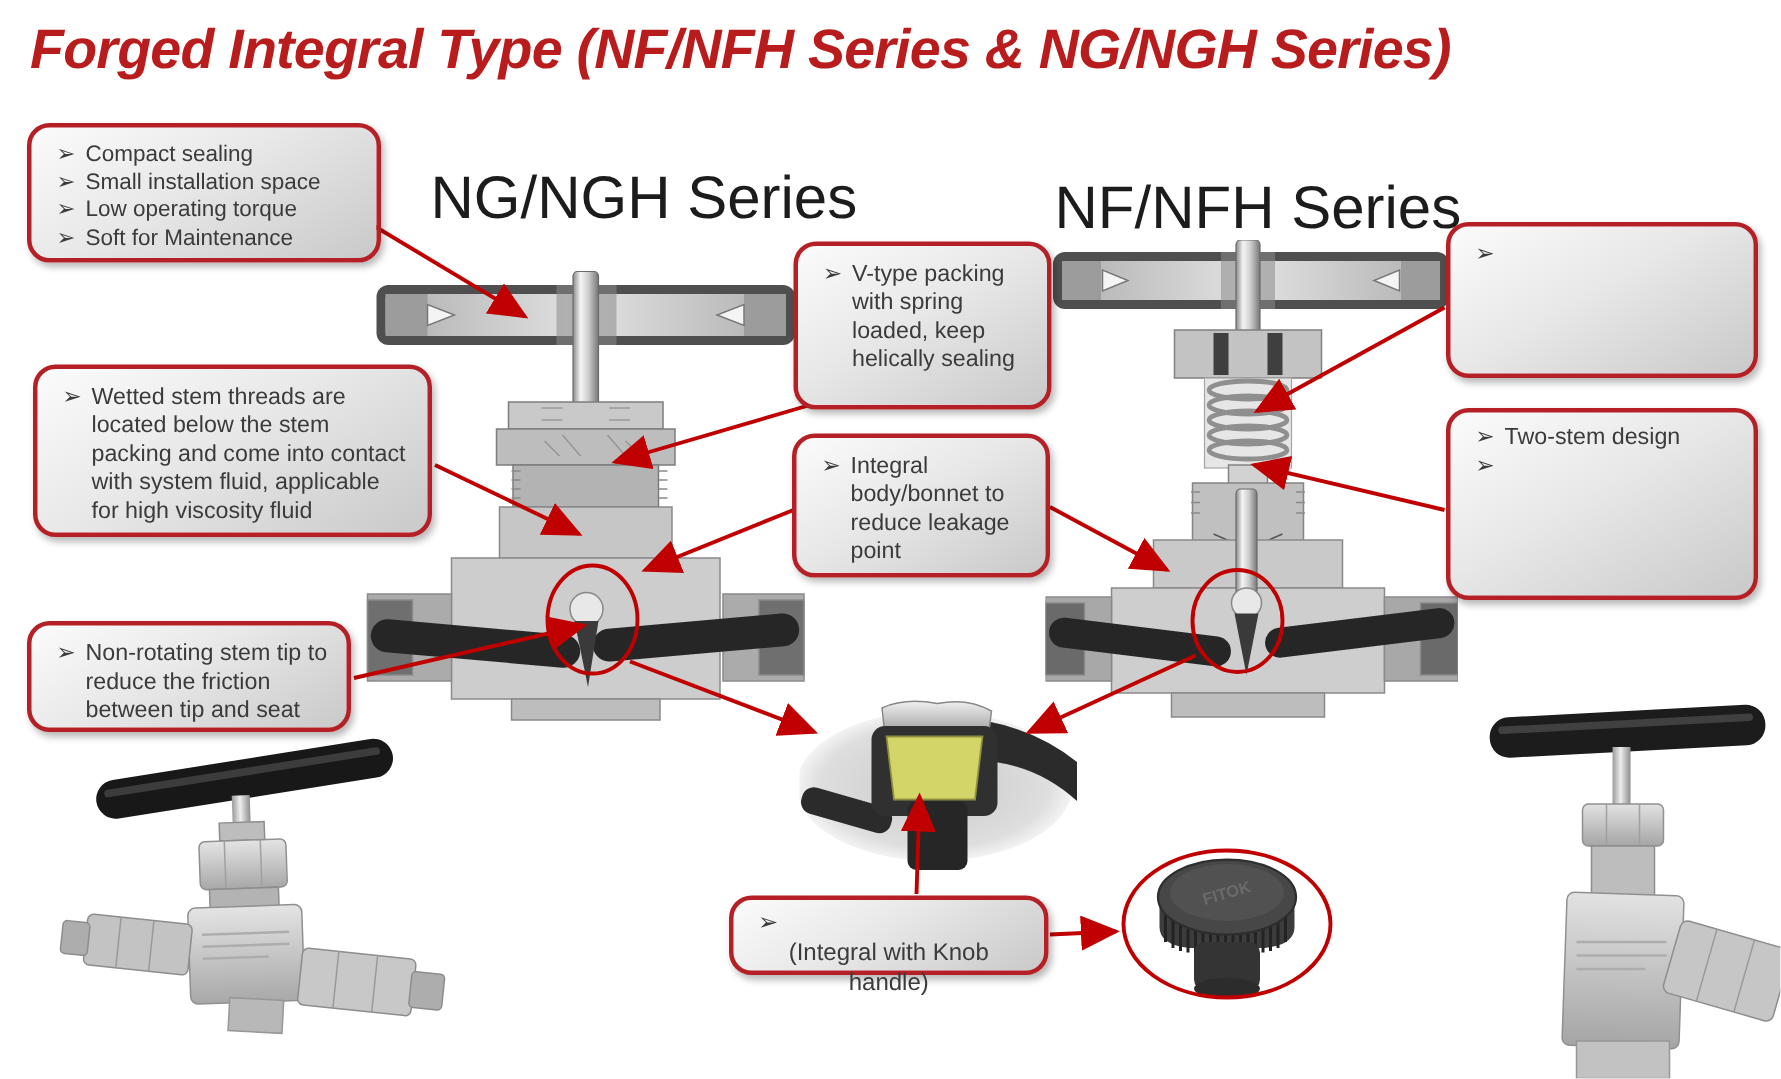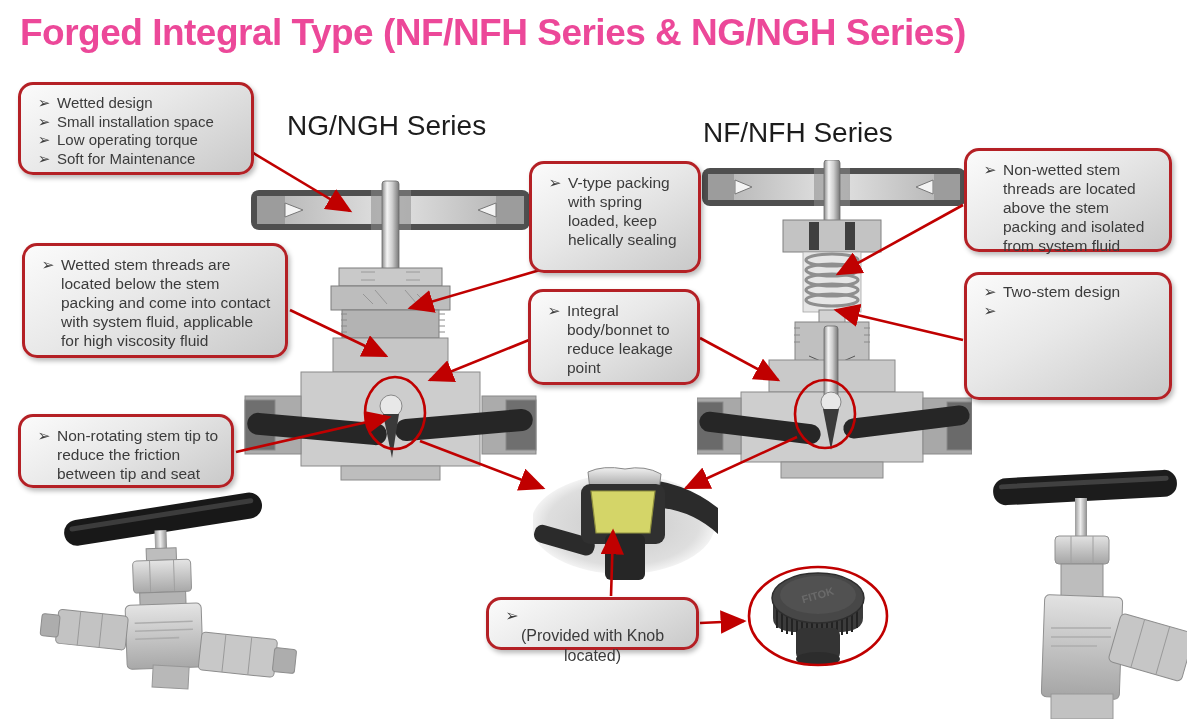--- a/index.html
+++ b/index.html
@@ -1,20 +1,20 @@
 <!DOCTYPE html>
 <html><head>
 <meta charset="utf-8">
 <style>
   html,body{margin:0;padding:0;}
   body{width:1187px;height:719px;position:relative;background:#ffffff;
        font-family:"Liberation Sans", sans-serif;overflow:hidden;}
   .title{position:absolute;left:20px;top:12px;font-size:37px;font-weight:700;
-         color:#ec4899;letter-spacing:-0.5px;white-space:nowrap;}
-  .series{position:absolute;font-size:28px;color:#1c1c1c;white-space:nowrap;}
+         color:#b91c1c;letter-spacing:-0.5px;white-space:nowrap;font-style:italic;}
+  .series{position:absolute;font-size:40px;color:#1c1c1c;white-space:nowrap;}
   #series-ng{left:287px;top:110px;}
   #series-nf{left:703px;top:117px;}
   .callout{position:absolute;box-sizing:border-box;
            background:linear-gradient(150deg,#fbfbfb 0%,#e8e8e8 45%,#c9c9c9 100%);
            border:3px solid #b42025;border-radius:15px;
            box-shadow:2px 3px 5px rgba(0,0,0,.28);
            color:#3b3b3b;font-size:15.5px;line-height:19px;padding:9px 10px;z-index:10;}
   .callout ul{margin:0;padding:0;list-style:none;}
   .callout li{display:flex;}
   .blt{flex:0 0 26px;text-align:center;color:#3b3b3b;}
@@ -288,21 +288,21 @@
     <ellipse cx="395" cy="413" rx="30" ry="36"></ellipse>
     <ellipse cx="825" cy="414" rx="30" ry="34"></ellipse>
     <ellipse cx="818" cy="616" rx="69" ry="49"></ellipse>
   </g>
 </svg>
 
 <div class="callout" id="co-features">
   <ul>
     <li>
         <span class="blt">➢</span>
-        <span class="txt">Wetted design</span>
+        <span class="txt">Compact sealing</span>
       </li>
     <li>
         <span class="blt">➢</span>
         <span class="txt">Small installation space</span>
       </li>
     <li>
         <span class="blt">➢</span>
         <span class="txt">Low operating torque</span>
       </li>
     <li>
@@ -345,35 +345,34 @@
         <span class="blt">➢</span>
         <span class="txt">Integral body/bonnet to reduce leakage point</span>
       </li>
   </ul>
 </div>
 
 <div class="callout" id="co-nonwetted">
   <ul>
     <li>
         <span class="blt">➢</span>
-        <span class="txt">Non-wetted stem threads are located above the stem packing and isolated from system fluid</span>
       </li>
   </ul>
 </div>
 
 <div class="callout" id="co-twostem">
   <ul>
     <li>
         <span class="blt">➢</span>
         <span class="txt">Two-stem design</span>
       </li>
     <li>
         <span class="blt">➢</span>
       </li>
   </ul>
 </div>
 
 <div class="callout" id="co-softtip">
   <div class="line1">
       <span class="blt">➢</span>
     </div>
-  <div class="line2">(Provided with Knob located)</div>
+  <div class="line2">(Integral with Knob handle)</div>
 </div>
 
 </body></html>

